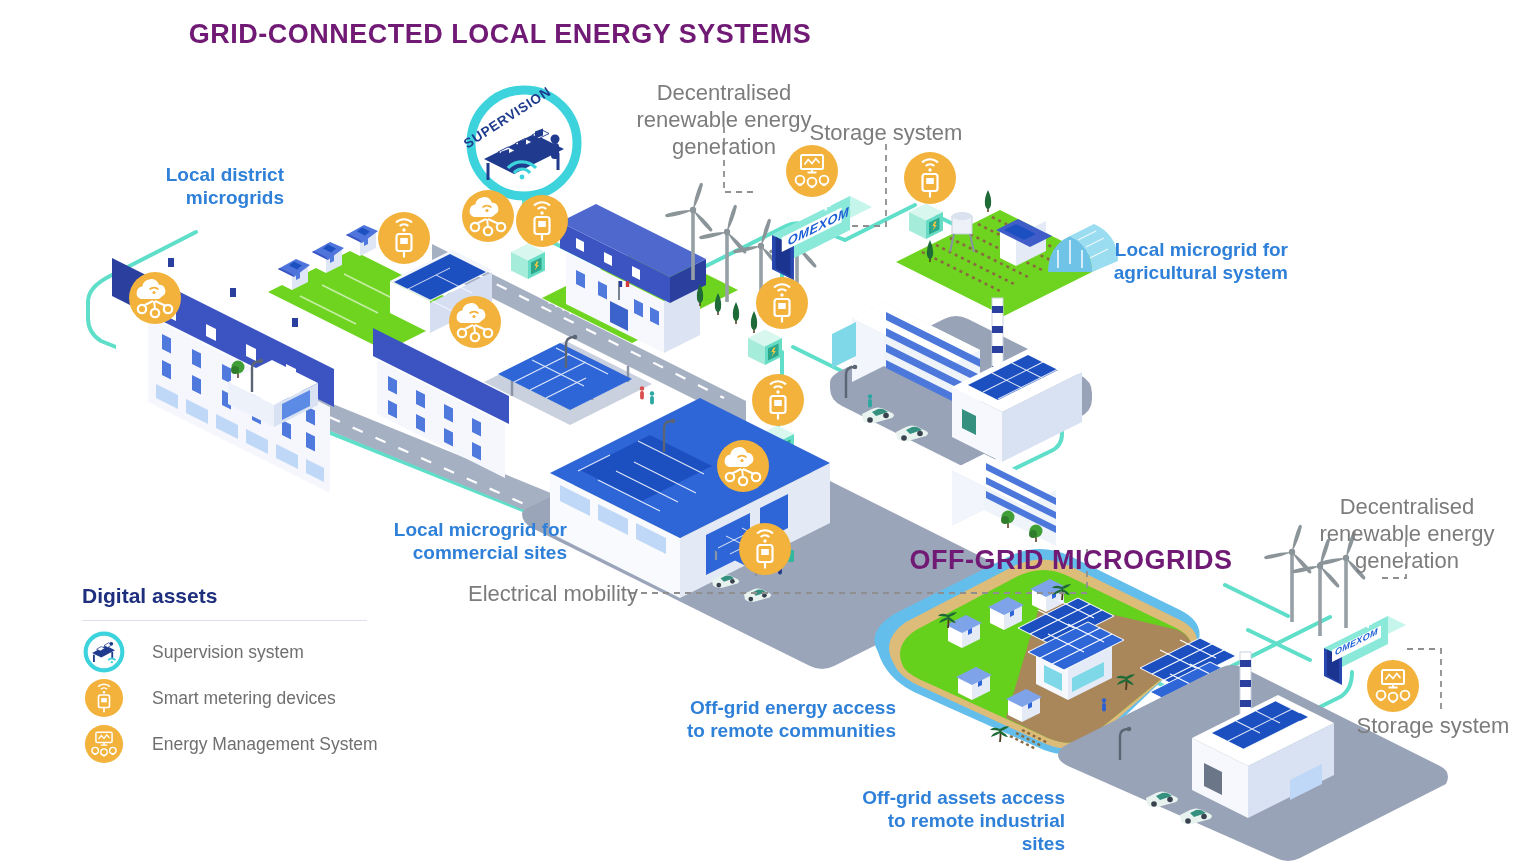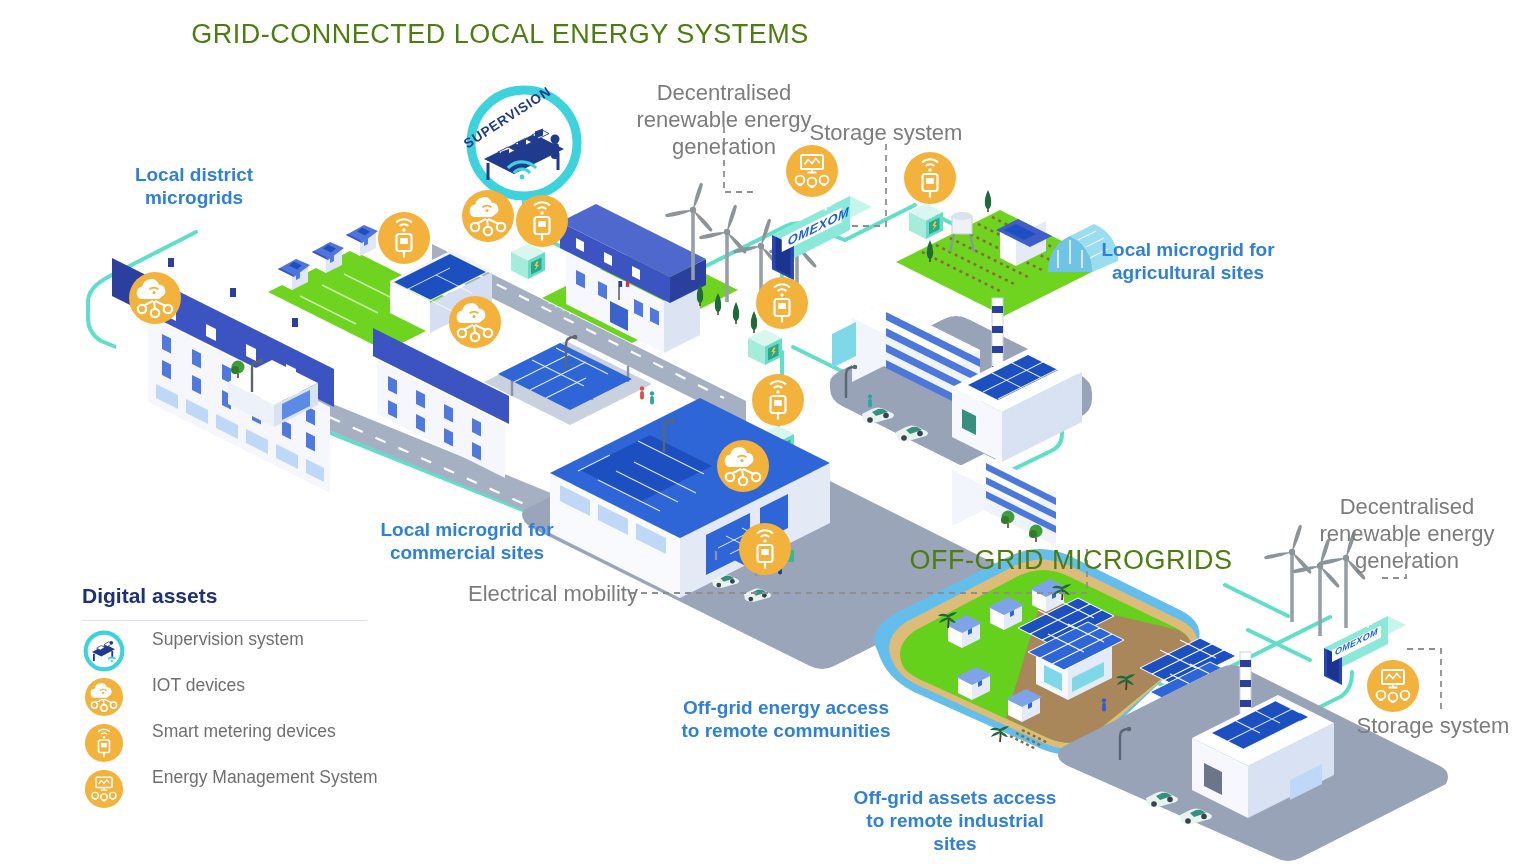--- a/index.html
+++ b/index.html
@@ -1,26 +1,26 @@
 <!DOCTYPE html>
 <html><head>
 <meta charset="utf-8">
 <style>
   html,body{margin:0;padding:0;background:#ffffff;}
   #stage{position:relative;width:1536px;height:864px;background:#ffffff;overflow:hidden;
          font-family:"Liberation Sans",sans-serif;}
   #art{position:absolute;left:0;top:0;}
   .lbl{position:absolute;text-align:center;line-height:1.22;}
-  .title{color:#4d7c0f;font-size:27px;font-weight:400;letter-spacing:.5px;white-space:nowrap;}
-  .blue{color:#2F80D8;font-size:19px;font-weight:bold;}
+  .title{color:#701a75;font-size:27px;font-weight:700;letter-spacing:.5px;white-space:nowrap;}
+  .blue{color:#2F80D8;font-size:19px;font-weight:bold;text-align:right;}
   .gray{color:#7C7C7C;font-size:22px;font-weight:400;}
   #legend{position:absolute;left:82px;top:584px;width:300px;}
   #legend .ltitle{color:#1E2F7D;font-size:21px;font-weight:bold;}
   #legend .divider{height:1px;background:#DDE2EA;margin:12px 0 8px 0;width:285px;}
-  .lrow{display:flex;align-items:flex-start;height:46px;}
+  .lrow{display:flex;align-items:center;height:46px;}
   .lrow .licon{width:44px;height:44px;flex:0 0 44px;margin-right:26px;}
   .lrow .ltext{color:#6F6F6F;font-size:17.5px;}
 </style>
 </head>
 <body>
 
 <div id="stage">
 
 <svg id="art" width="1536" height="864" viewBox="0 0 1536 864">
   <defs>
@@ -542,39 +542,33 @@
 <div class="lbl title" style="left:180px;top:18px;width:640px">GRID-CONNECTED LOCAL ENERGY SYSTEMS</div>
 <div class="lbl title" style="left:871px;top:544px;width:400px">OFF-GRID MICROGRIDS</div>
 
 <div class="lbl gray" style="left:614px;top:80px;width:220px">Decentralised renewable energy generation</div>
 <div class="lbl gray" style="left:796px;top:120px;width:180px">Storage system</div>
 <div class="lbl gray" style="left:453px;top:581px;width:200px">Electrical mobility</div>
 <div class="lbl gray" style="left:1297px;top:494px;width:220px">Decentralised renewable energy generation</div>
 <div class="lbl gray" style="left:1343px;top:713px;width:180px">Storage system</div>
 
 <div class="lbl blue" style="left:104px;top:163px;width:180px">Local district microgrids</div>
-<div class="lbl blue" style="left:1088px;top:238px;width:200px">Local microgrid for agricultural sites</div>
+<div class="lbl blue" style="left:1088px;top:238px;width:200px">Local microgrid for agricultural system</div>
 <div class="lbl blue" style="left:367px;top:518px;width:200px">Local microgrid for commercial sites</div>
 <div class="lbl blue" style="left:676px;top:696px;width:220px">Off-grid energy access to remote communities</div>
 <div class="lbl blue" style="left:845px;top:786px;width:220px">Off-grid assets access to remote industrial sites</div>
 
 <div id="legend">
   <div class="ltitle">Digital assets</div>
   <div class="divider"></div>
   <div class="lrow">
     <svg class="licon" viewBox="-24 -24 48 48">
           <use href="#ic-supervision-mini"></use>
         </svg>
     <span class="ltext">Supervision system</span>
-  </div>
-  <div class="lrow">
-    <svg class="licon" viewBox="-30 -30 60 60">
-          <use href="#ic-iot"></use>
-        </svg>
-    <span class="ltext">IOT devices</span>
   </div>
   <div class="lrow">
     <svg class="licon" viewBox="-30 -30 60 60">
           <use href="#ic-meter"></use>
         </svg>
     <span class="ltext">Smart metering devices</span>
   </div>
   <div class="lrow">
     <svg class="licon" viewBox="-30 -30 60 60">
           <use href="#ic-ems"></use>

